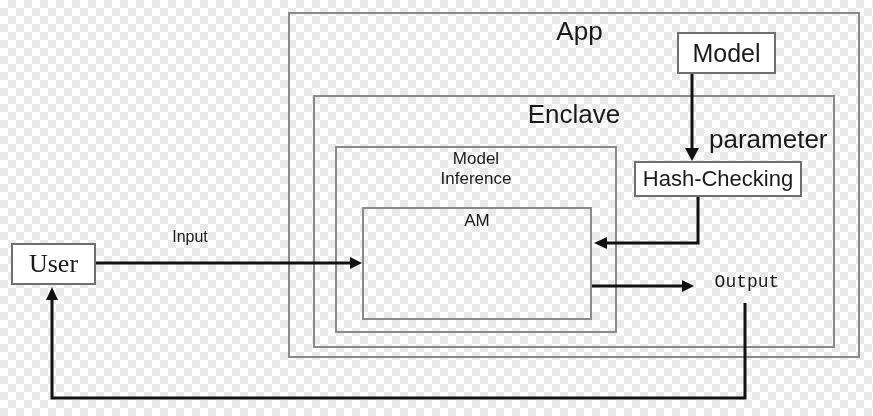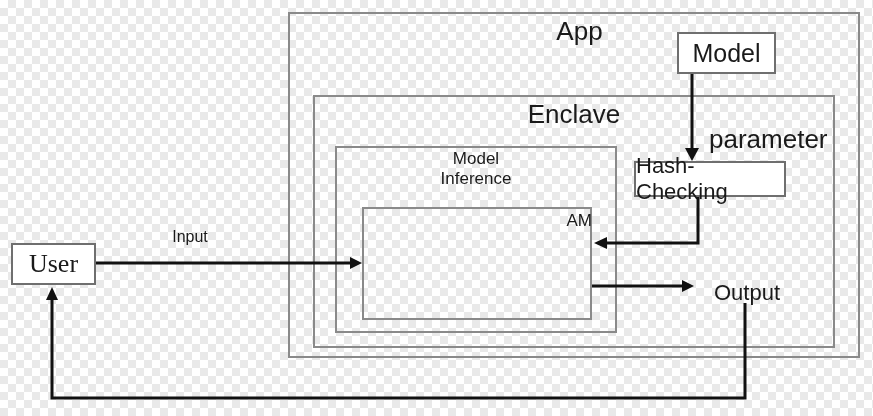--- a/index.html
+++ b/index.html
@@ -37,30 +37,30 @@
   .lbl {
     position: absolute;
     text-align: center;
     color: #1a1a1a;
     white-space: pre-line;
     line-height: 1.15;
   }
   .lbl-app      { left: 288px; top: 17px;  width: 572px; font-size: 26px; padding-left: 11px; }
   .lbl-enclave  { left: 313px; top: 100px; width: 522px; font-size: 26px; }
   .lbl-mi       { left: 335px; top: 149px; width: 282px; font-size: 17px; line-height: 20px; }
-  .lbl-am       { left: 362px; top: 211px; width: 230px; font-size: 17px; text-align: right; }
+  .lbl-am       { left: 362px; top: 211px; width: 230px; font-size: 17px; }
   .lbl-input    { left: 138px; top: 228px; width: 104px; font-size: 16px; }
-  .lbl-output   { left: 701px; top: 280px; width: 92px;  font-size: 22px; }
+  .lbl-output   { left: 701px; top: 272px; width: 92px;  font-size: 18px; font-family: Liberation Mono, monospace; }
   .lbl-param    { left: 709px; top: 125px; width: 116px; font-size: 26px; }
   .box-app { left: 288px; top: 12px;  width: 572px; height: 346px; }
   .box-enc { left: 313px; top: 95px;  width: 522px; height: 253px; }
   .box-mi  { left: 335px; top: 146px; width: 282px; height: 187px; }
   .box-am  { left: 362px; top: 207px; width: 230px; height: 113px; }
   .box-model { left: 677px; top: 32px;  width: 99px;  height: 42px; font-size: 25px; }
-  .box-hash  { left: 634px; top: 161px; width: 152px; height: 36px; font-size: 22px; }
+  .box-hash  { left: 634px; top: 161px; width: 168px; height: 36px; font-size: 22px; }
   .box-user  { left: 11px;  top: 243px; width: 85px;  height: 42px; font-size: 26px; font-family: Liberation Serif, serif; }
   svg.connectors {
     position: absolute;
     left: 0; top: 0;
     width: 873px; height: 416px;
     pointer-events: none;
   }
   svg .edge { stroke: #111111; stroke-width: 3; fill: none; }
   svg .head { fill: #111111; stroke: none; }
 </style>

